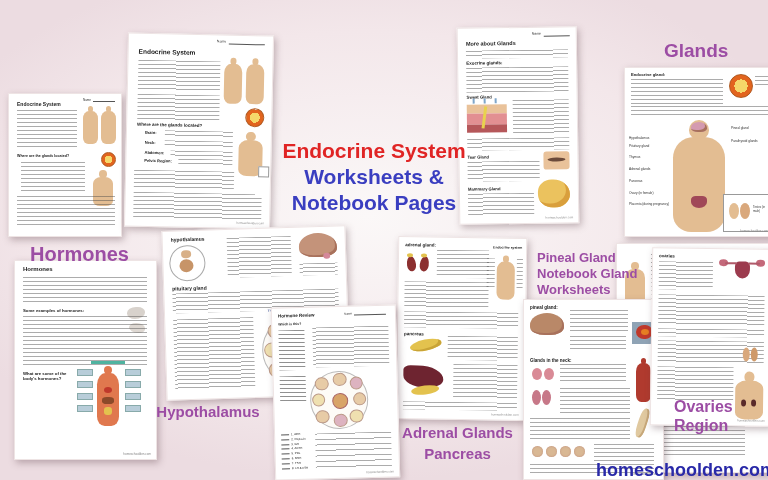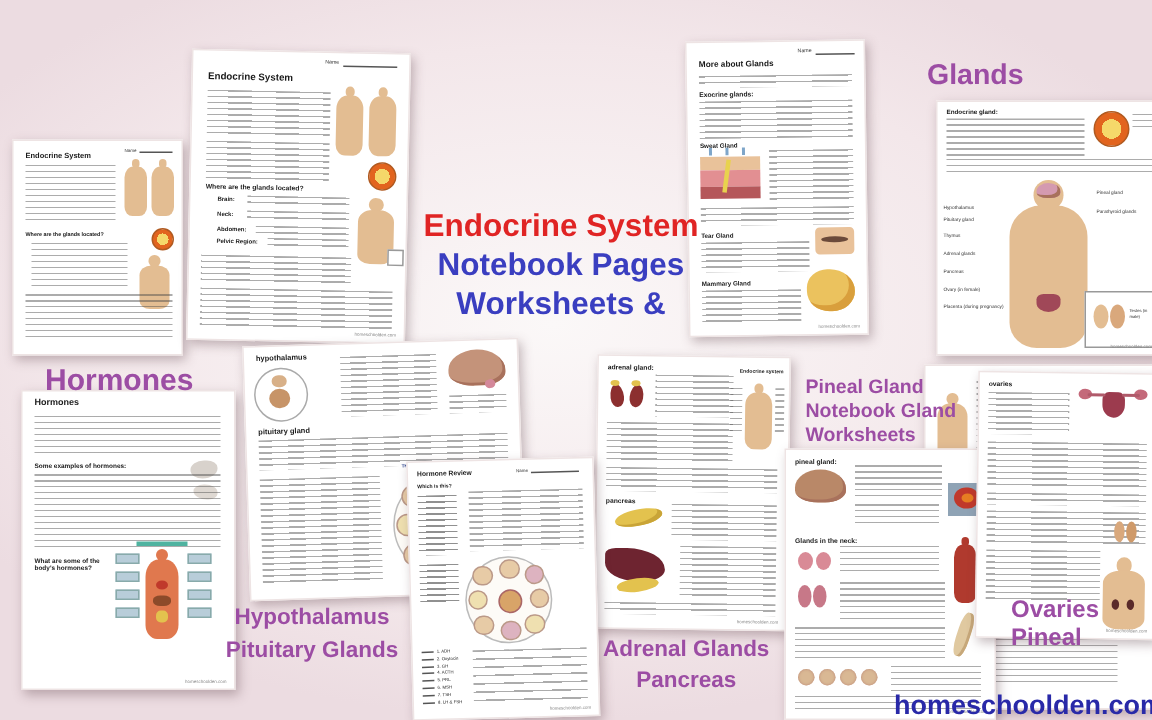--- a/index.html
+++ b/index.html
@@ -345,42 +345,41 @@
       <i class="ph"></i>
       <i class="pb"></i>
     </div>
   <div style="position:absolute;left:90px;top:150px;width:5px;height:7px;border-radius:50%;background:#5a2a2a"></div>
   <div style="position:absolute;left:100px;top:150px;width:5px;height:7px;border-radius:50%;background:#5a2a2a"></div>
   <div class="pf">homeschoolden.com</div>
 </div>
 
 <div class="ovl" style="left:278px;top:138px;width:192px;text-align:center;font-size:21px;line-height:26px">
   <div style="color:#e02424">Endocrine System</div>
+  <div style="color:#3a3ec0">Worksheets &amp;</div>
   <div style="color:#3a3ec0">Notebook Pages</div>
-  <div style="color:#3a3ec0">Worksheets &amp;</div>
-</div>
-
-<div class="ovl" style="left:618px;top:40px;font-size:19px">Glands</div>
+</div>
+
+<div class="ovl" style="left:664px;top:40px;font-size:19px">Glands</div>
 
 <div class="ovl" style="left:30px;top:243px;font-size:20px">Hormones</div>
 
 <div class="ovl" style="left:133px;top:401px;width:150px;text-align:center;font-size:15px;line-height:22px">
   <div>Hypothalamus</div>
-  <div>Pituitary Glands</div>
 </div>
 
 <div class="ovl" style="left:395px;top:422px;width:125px;text-align:center;font-size:15px;line-height:21px">
   <div>Adrenal Glands</div>
   <div>Pancreas</div>
 </div>
 
 <div class="ovl" style="left:537px;top:250px;font-size:13px;line-height:16px">
   <div>Pineal Gland</div>
   <div>Notebook Gland</div>
   <div>Worksheets</div>
 </div>
 
 <div class="ovl" style="left:674px;top:397px;font-size:16px;line-height:19px">
   <div>Ovaries</div>
-  <div>Pineal</div>
+  <div>Region</div>
 </div>
 
 <div class="ovl" style="left:596px;top:460px;font-size:18px;color:#2929a8">homeschoolden.com</div>
 
 </body></html>

